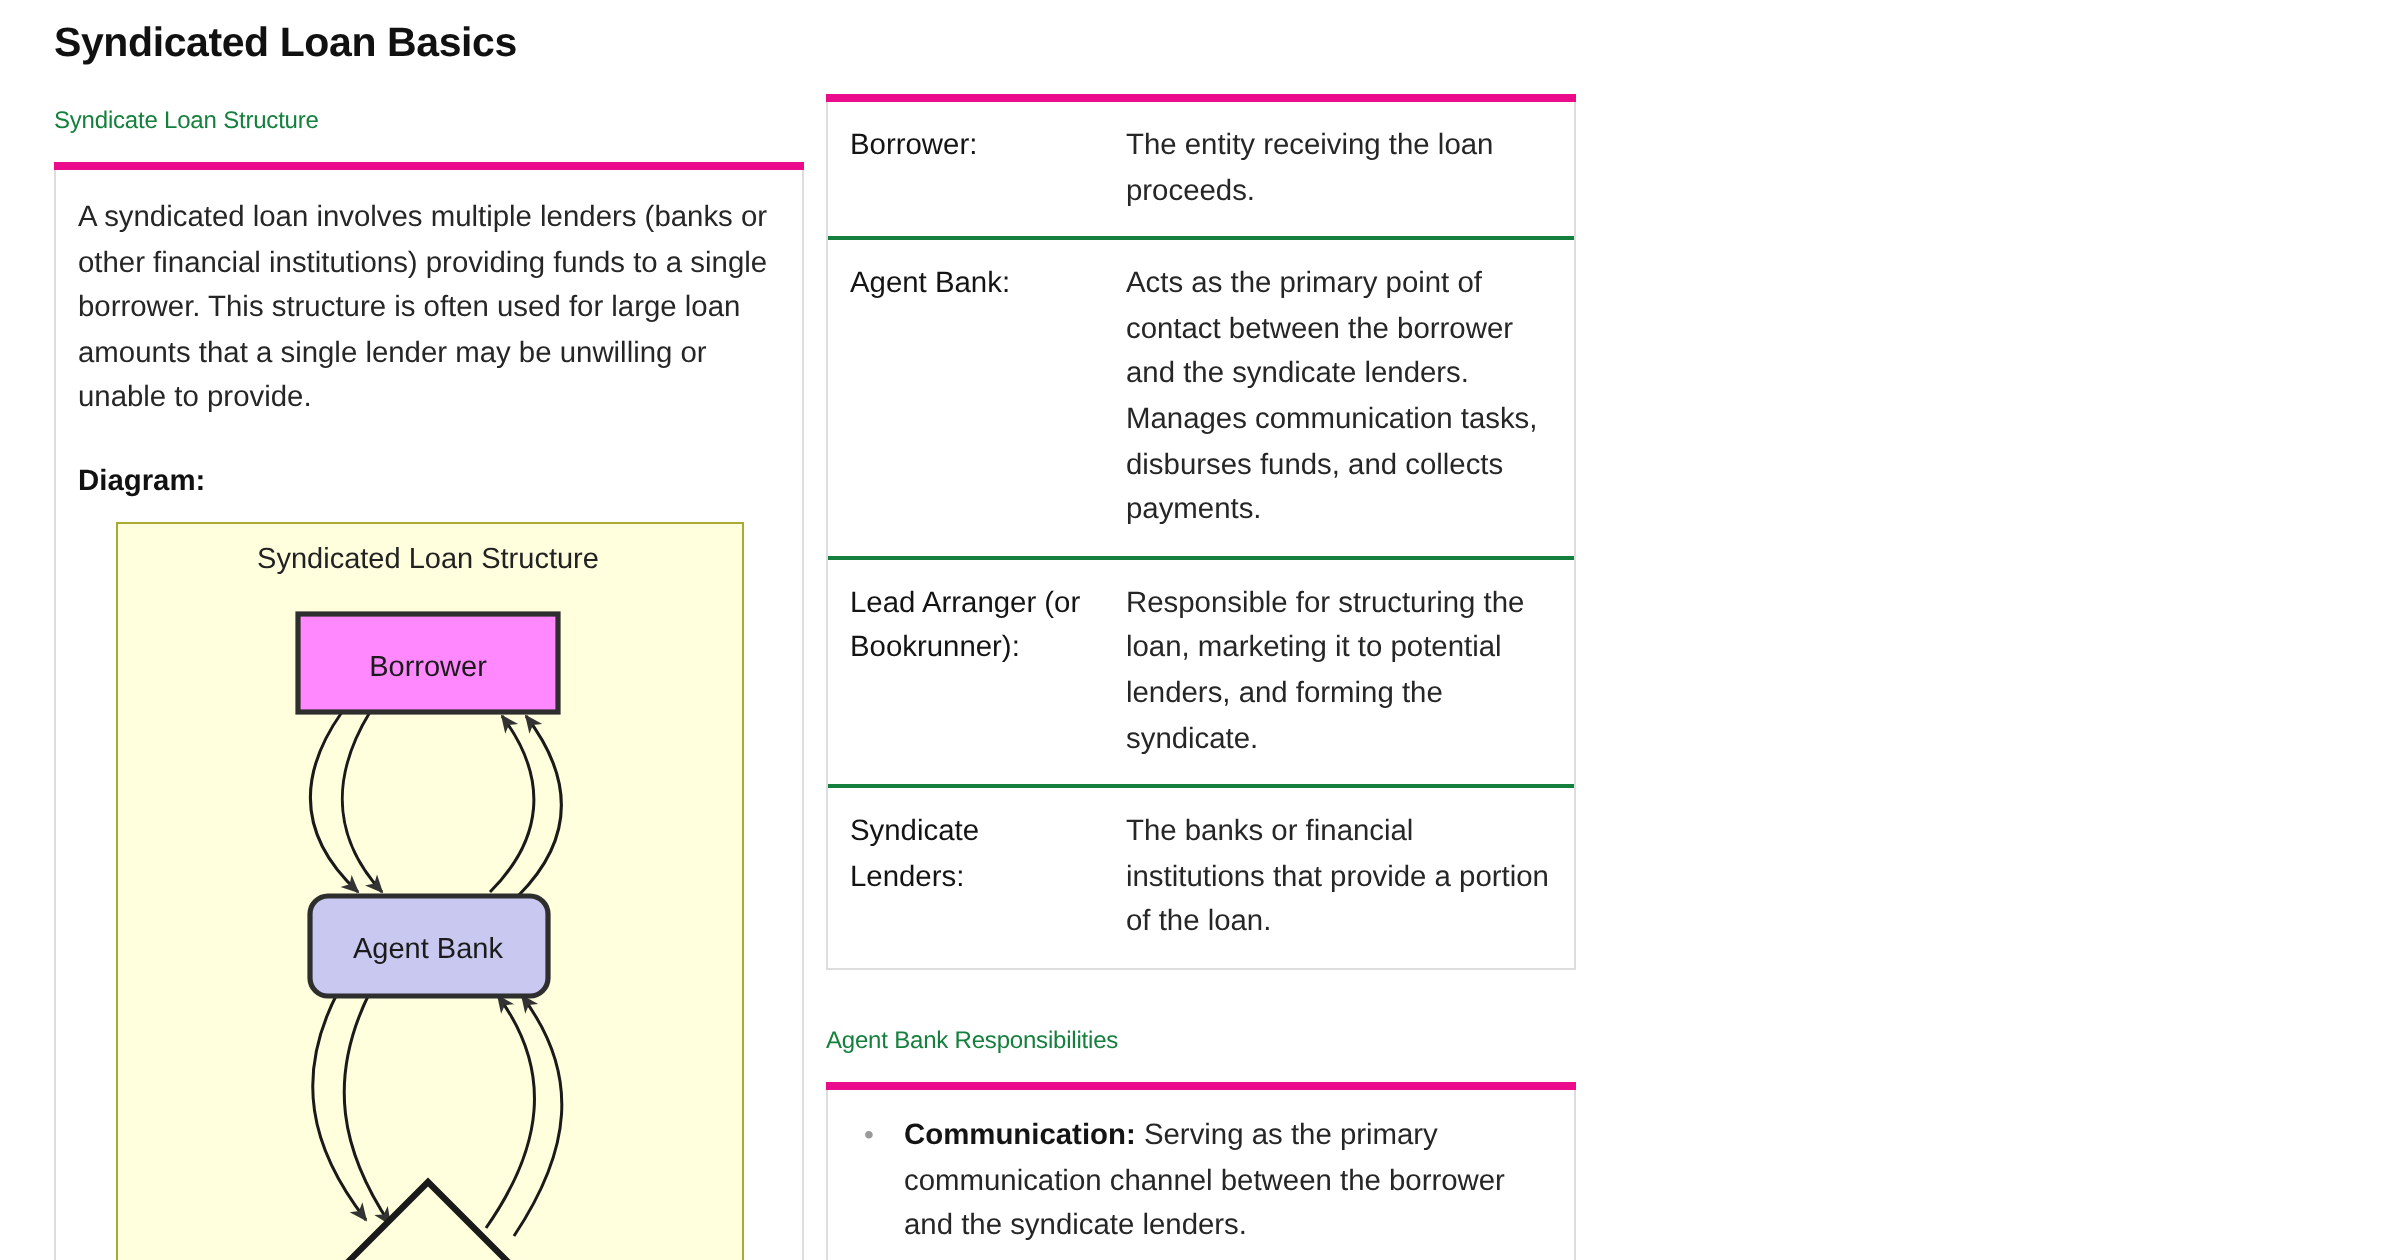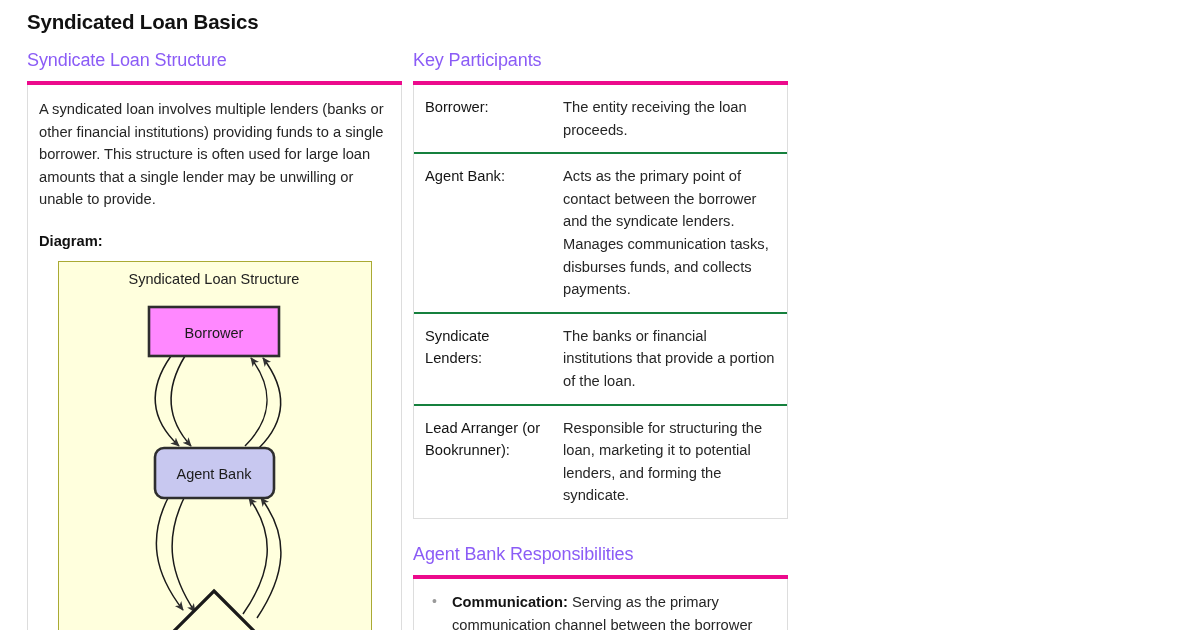--- a/index.html
+++ b/index.html
@@ -38,23 +38,23 @@
     width: 375px;
   }
   .col-right {
     position: absolute;
     left: 413px;
     top: 47px;
     width: 375px;
   }
 
   .section-heading {
-    font-size: 18px;
+    font-size: 12px;
     font-weight: 400;
-    color: #8b5cf6;
+    color: #15803d;
     line-height: 27px;
     margin: 0 0 7px 0;
     letter-spacing: -0.1px;
   }
 
   .accent-bar {
     height: 4px;
     background: #ec0a8c;
     width: 100%;
   }
@@ -193,42 +193,41 @@
             <path d="M155,329 L238,412 L155,495 L72,412 Z" fill="#ffffdd" stroke="#1a1a1a" stroke-width="3.2"></path>
           </svg>
         </div>
 
       </div>
     </div>
   </div>
 
   <div class="col-right">
 
-    <div class="section-heading">Key Participants</div>
 
     <div class="accent-bar"></div>
 
     <div class="card">
       <table class="kp-table">
         <tbody>
           <tr>
             <td class="kp-term">Borrower:</td>
             <td class="kp-def">The entity receiving the loan proceeds.</td>
           </tr>
           <tr>
             <td class="kp-term">Agent Bank:</td>
             <td class="kp-def">Acts as the primary point of contact between the borrower and the syndicate lenders. Manages communication tasks, disburses funds, and collects payments.</td>
           </tr>
           <tr>
+            <td class="kp-term">Lead Arranger (or Bookrunner):</td>
+            <td class="kp-def">Responsible for structuring the loan, marketing it to potential lenders, and forming the syndicate.</td>
+          </tr>
+          <tr>
             <td class="kp-term">Syndicate Lenders:</td>
             <td class="kp-def">The banks or financial institutions that provide a portion of the loan.</td>
-          </tr>
-          <tr>
-            <td class="kp-term">Lead Arranger (or Bookrunner):</td>
-            <td class="kp-def">Responsible for structuring the loan, marketing it to potential lenders, and forming the syndicate.</td>
           </tr>
         </tbody>
       </table>
     </div>
 
     <div class="section-heading resp-heading">Agent Bank Responsibilities</div>
 
     <div class="accent-bar"></div>
 
     <div class="card">

